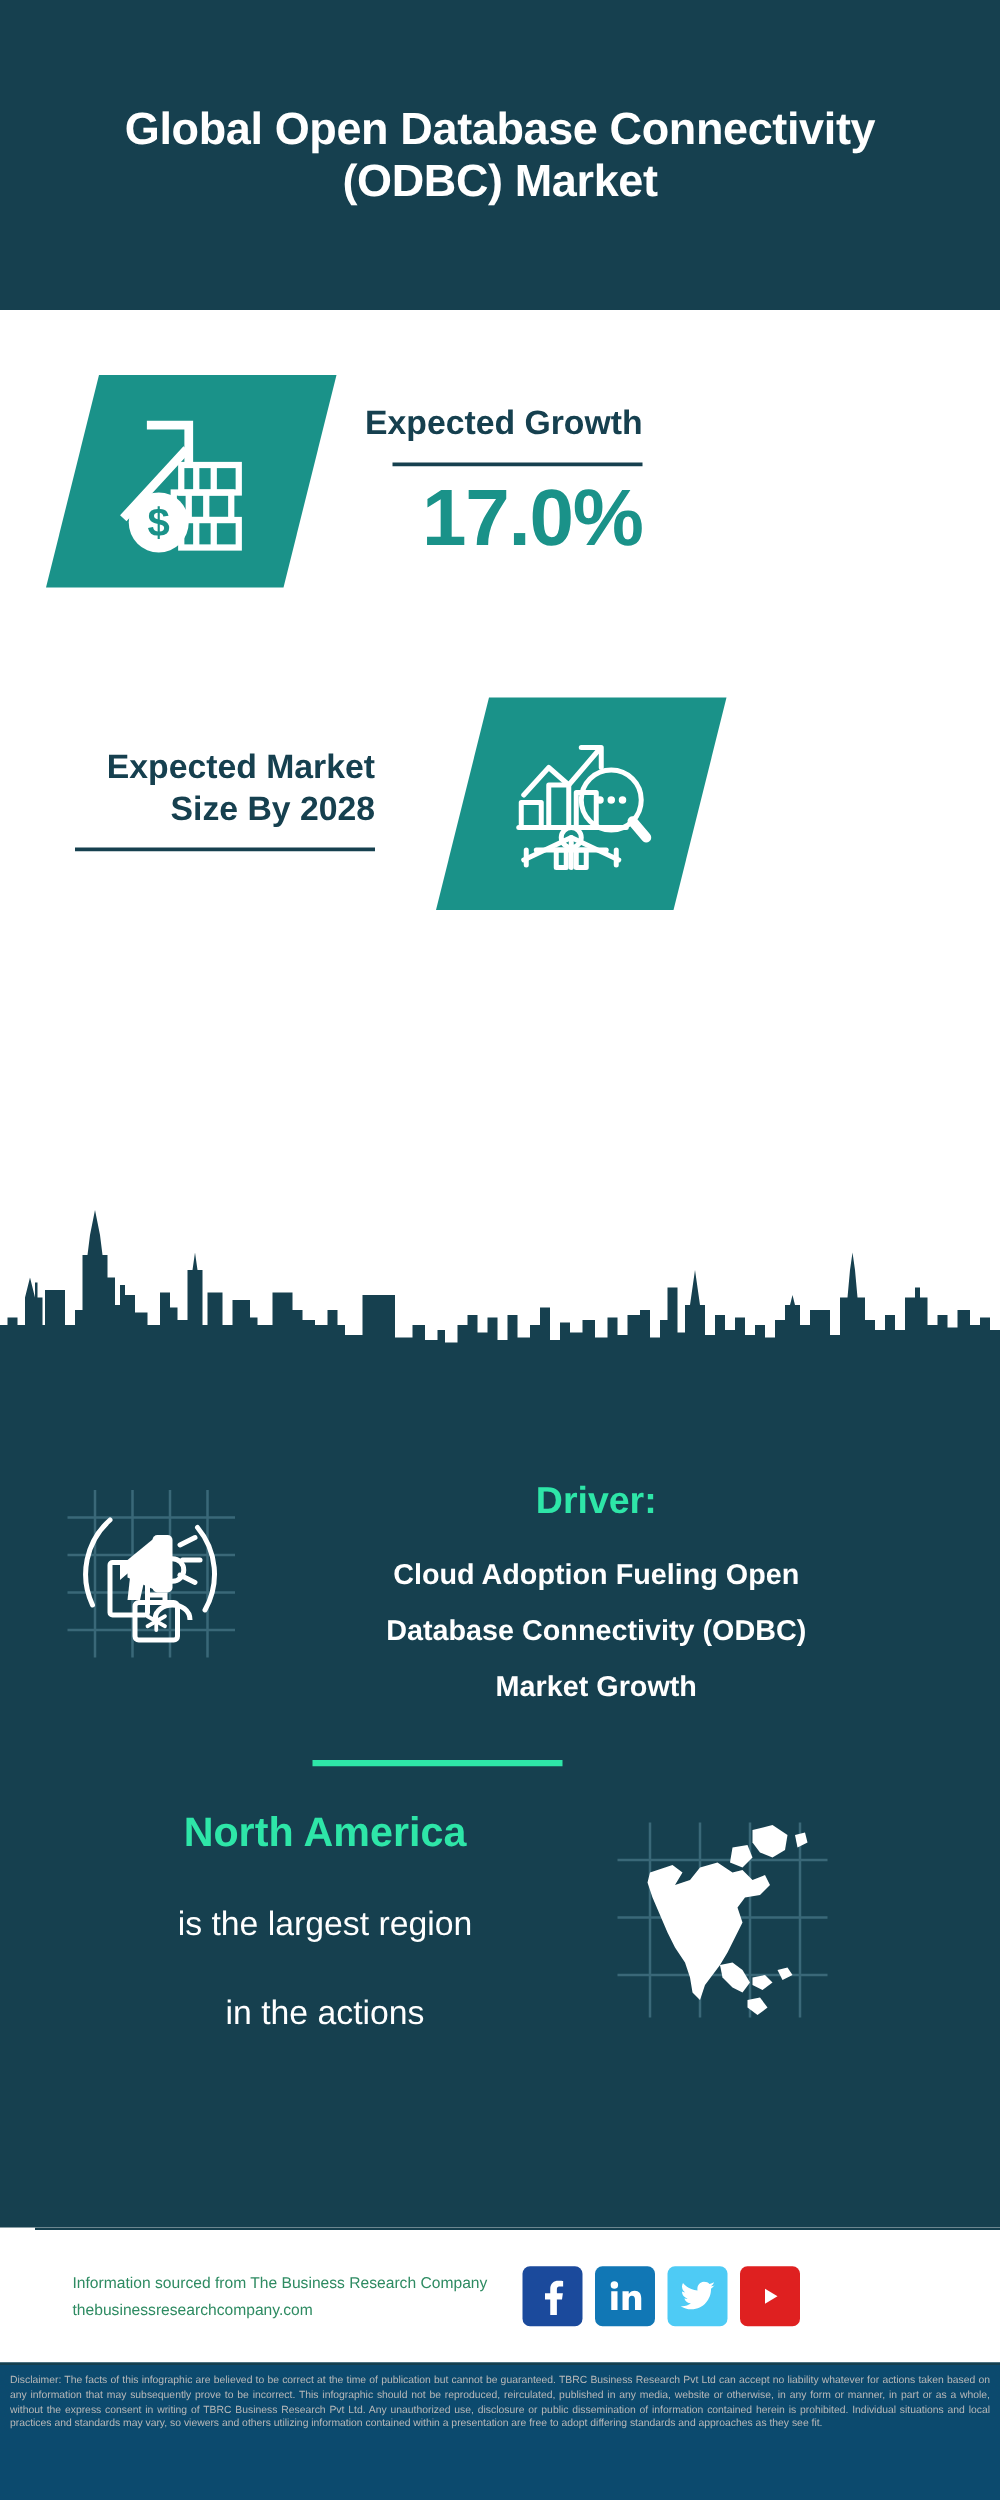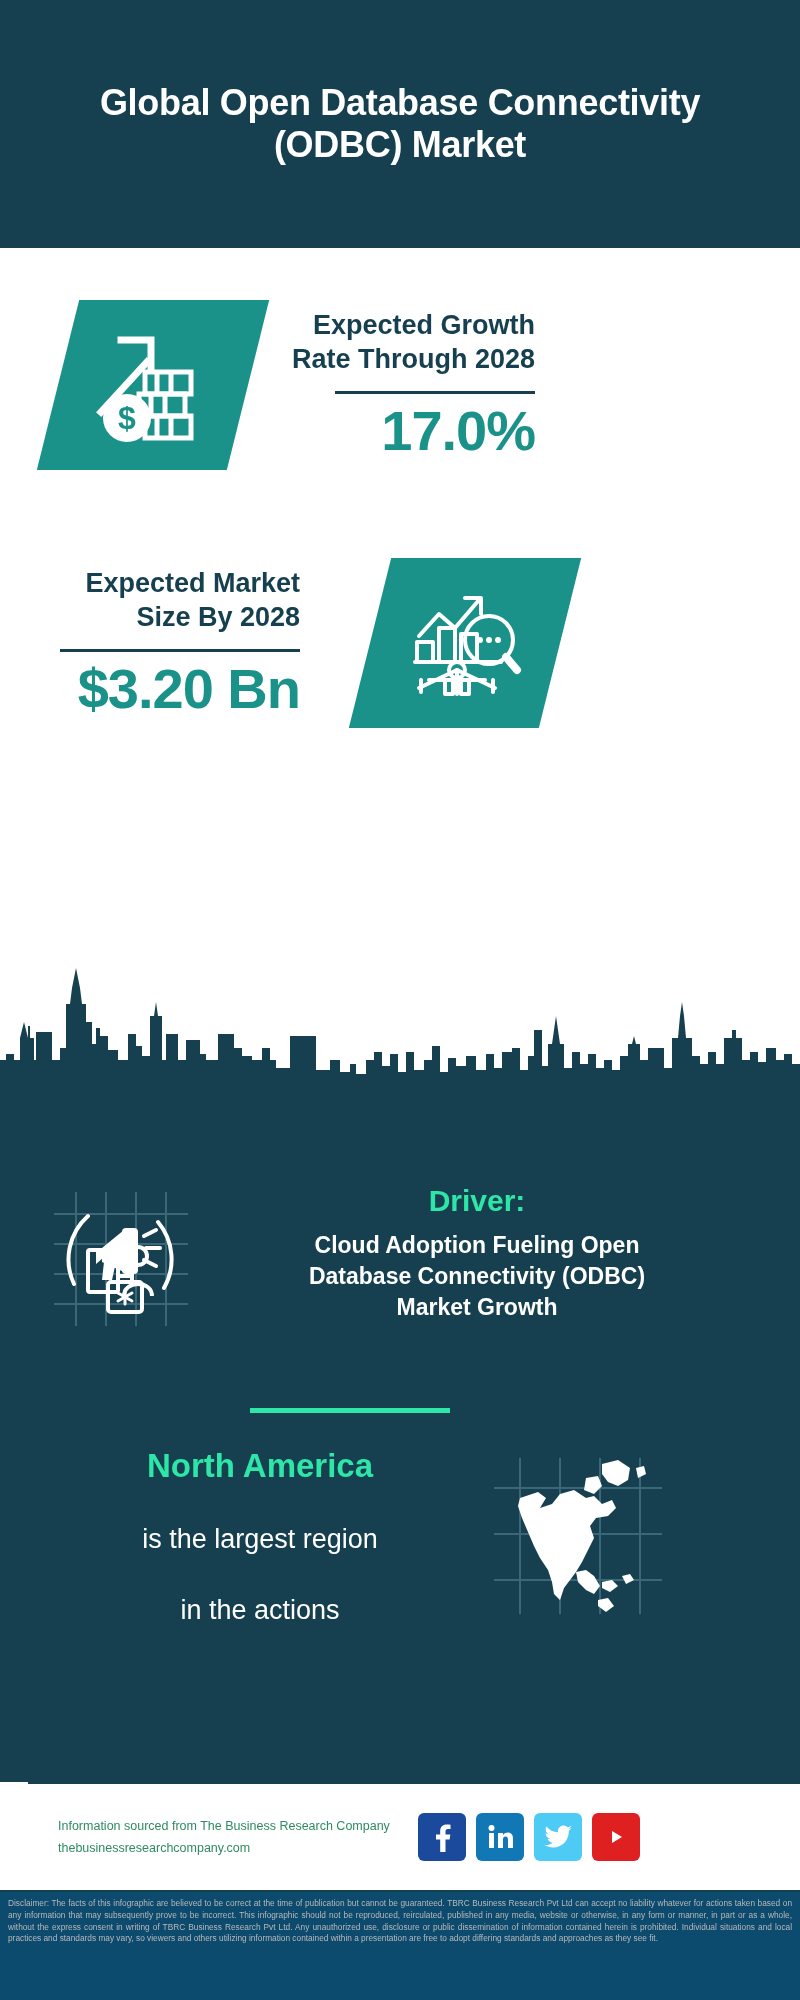--- a/index.html
+++ b/index.html
@@ -39,21 +39,21 @@
   }
   .para-inner { transform:skewX(14deg); display:flex; align-items:center; justify-content:center; }
 
   .stat-text { display:flex; flex-direction:column; align-items:flex-end; }
   .stat-label {
     color:#16404f; font-size:27px; font-weight:bold; line-height:1.25;
     text-align:center; white-space:nowrap;
   }
   .stat-rule { height:3px; background:#16404f; margin:14px 0 8px 0; }
   .stat-value {
-    color:#1a9289; font-size:56px; font-weight:bold; line-height:1.05;
+    color:#1a9289; font-size:64px; font-weight:bold; line-height:1.05;
     text-align:center; letter-spacing:-1px;
   }
 
   
   .row1 { top:52px; left:0; padding-left:58px; gap:44px; }
   .row1 .stat-rule { width:200px; }
   
   .row2 { top:310px; left:0; padding-left:60px; gap:70px; }
   .row2 .stat-rule { width:240px; }
 
@@ -69,21 +69,21 @@
   .driver-block {
     position:absolute; left:0; top:86px; width:800px;
     display:flex; align-items:flex-start; gap:26px; padding-left:46px;
   }
   .icon-box { width:150px; height:150px; flex:0 0 auto; position:relative; }
   .driver-text { width:510px; display:flex; flex-direction:column; align-items:center; }
   .driver-heading {
     color:#2ee6a8; font-size:30px; font-weight:bold; margin-bottom:12px;
   }
   .driver-body {
-    color:#ffffff; font-size:23px; font-weight:bold; line-height:1.35; text-align:center;
+    color:#ffffff; font-size:23px; font-weight:bold; line-height:1.35; text-align:center;margin-top:14px;
   }
 
   .mid-divider {
     position:absolute; left:250px; top:310px; width:200px; height:5px;
     background:#2ee6a8;
   }
 
   .region-block {
     position:absolute; left:0; top:348px; width:800px;
     display:flex; align-items:center; gap:30px; padding-left:60px;
@@ -151,32 +151,30 @@
               <line x1="64" y1="90" x2="64" y2="112"></line>
               <line x1="78" y1="90" x2="78" y2="112"></line>
             </g>
             <circle cx="34" cy="92" r="24" fill="#ffffff"></circle>
             <text x="34" y="103" font-family="Liberation Sans, sans-serif" font-size="32" font-weight="bold" fill="#1a9289" text-anchor="middle">$</text>
           </svg>
         </div>
       </div>
       <div class="stat-text">
         <div class="stat-label">Expected Growth</div>
-        <div class="stat-label">Rate Through 2028</div>
         <div class="stat-rule"></div>
         <div class="stat-value">17.0%</div>
       </div>
     </div>
 
     <div class="stat-row row2">
       <div class="stat-text">
         <div class="stat-label">Expected Market</div>
         <div class="stat-label">Size By 2028</div>
         <div class="stat-rule"></div>
-        <div class="stat-value">$3.20 Bn</div>
       </div>
       <div class="para-tile">
         <div class="para-inner">
           <svg width="120" height="118" viewBox="0 0 120 118">
             <g fill="none" stroke="#ffffff" stroke-width="4" stroke-linecap="round" stroke-linejoin="round">
               <polyline points="14,52 34,30 50,44 74,16"></polyline>
               <polyline points="60,14 76,14 76,30"></polyline>
               <rect x="12" y="58" width="16" height="20"></rect>
               <rect x="34" y="44" width="16" height="34"></rect>
               <rect x="56" y="50" width="16" height="28"></rect>

